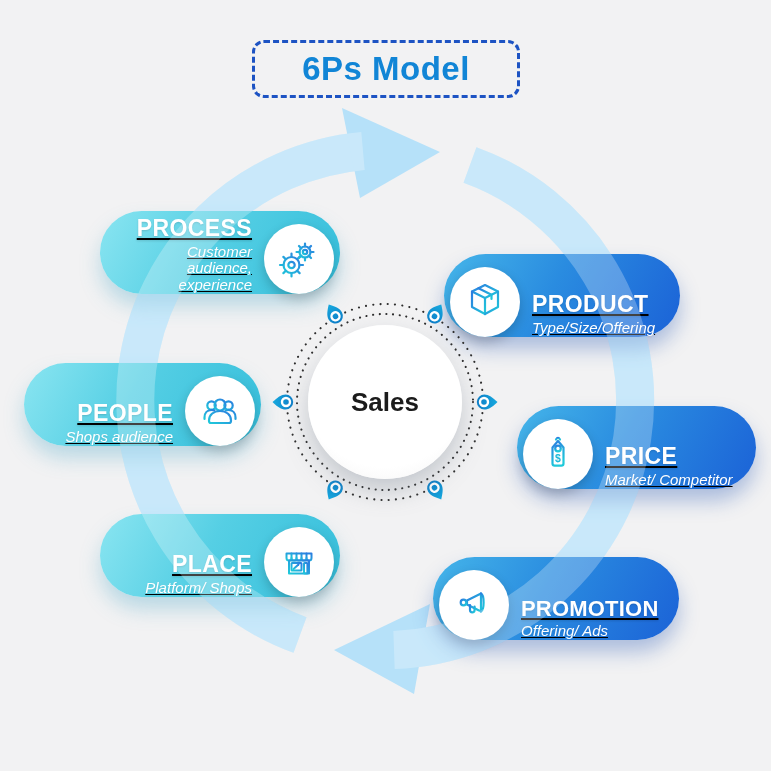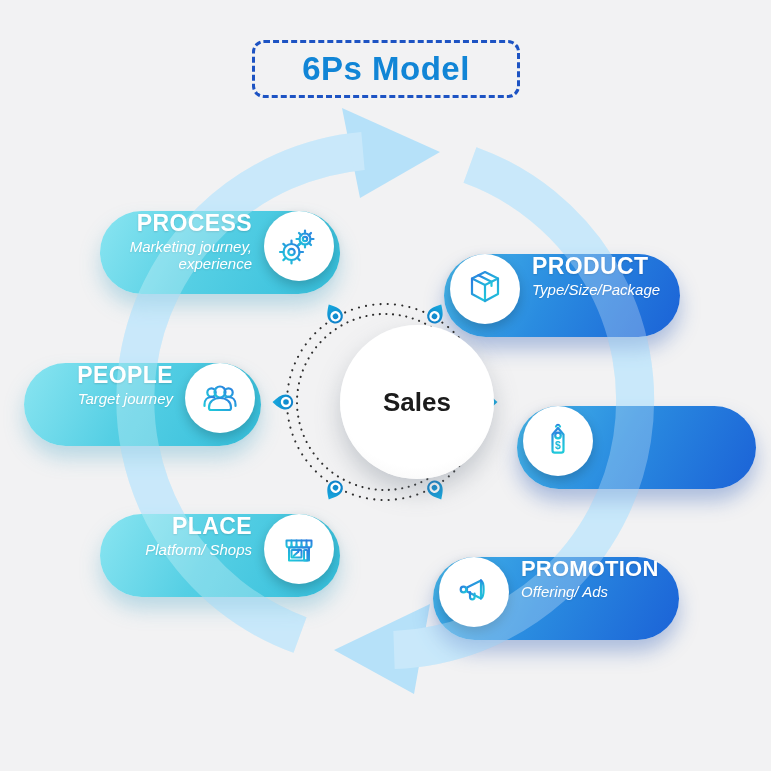--- a/index.html
+++ b/index.html
@@ -17,22 +17,23 @@
     box-sizing:border-box;border:3px dashed #1d53c3;border-radius:12px;
     display:flex;align-items:center;justify-content:center;
   }
   #title-box .t{
     color:#1185d6;font-size:33px;font-weight:700;letter-spacing:.5px;
   }
 
   
   .pill{
     position:absolute;height:83px;border-radius:42px;
-    display:flex;align-items:flex-start;gap:8px;padding:0 6px;box-sizing:border-box;
+    display:flex;align-items:flex-end;gap:8px;padding:0 6px;box-sizing:border-box;
     z-index:2;
+    text-decoration:underline;
   }
   .pill.cyan{
     background:linear-gradient(118deg,#8ae5f1 0%,#55cfe4 45%,#35bedb 100%);
     box-shadow:0 12px 20px rgba(80,170,200,.35);
   }
   .pill.blue{
     background:linear-gradient(118deg,#45b5e9 0%,#2a8ce0 45%,#1b62d7 100%);
     box-shadow:0 12px 20px rgba(40,90,180,.35);
     margin-top:43px;
   }
@@ -56,21 +57,21 @@
   #pill-people   {left:24px; top:363px;width:237px;}
   #pill-price    {left:517px;top:363px;width:239px;}
   #pill-place    {left:100px;top:514px;width:240px;}
   #pill-promotion{left:433px;top:514px;width:246px;}
 
   
   #center-circle{
     position:absolute;left:308px;top:325px;width:154px;height:154px;border-radius:50%;
     background:radial-gradient(circle at 50% 38%,#ffffff 68%,#f1f1f1 100%);
     box-shadow:0 12px 24px rgba(110,120,135,.35);
-    display:flex;align-items:center;justify-content:center;z-index:4;margin-left:32px;
+    display:flex;align-items:center;justify-content:center;z-index:4;
   }
   #center-circle .c{
     text-align:center;color:#1b1b1b;font-size:26px;font-weight:800;line-height:1.25;
   }
   .z1{z-index:1}.z3{z-index:3}.z4{z-index:4}
 </style>
 </head>
 <body>
 
 <div id="stage">
@@ -84,21 +85,21 @@
     <polygon points="430,604 414,694 334,650" fill="#b6e1f9"></polygon>
   </svg>
 
   <div id="title-box">
     <span class="t">6Ps Model</span>
   </div>
 
   <div class="pill cyan left-side" id="pill-process">
     <div class="txt">
       <div class="h">PROCESS</div>
-      <div class="s">Marketing journey, experience</div>
+      <div class="s">Customer audience, experience</div>
     </div>
     <div class="icon-circle">
       <svg width="48" height="48" viewBox="0 0 48 48">
         <defs>
             <linearGradient id="g1" x1="1" y1="0" x2="0" y2="1">
           <stop offset="0" stop-color="#2b7de0"></stop>
               <stop offset="1" stop-color="#1fc9da"></stop>
             </linearGradient>
           </defs>
         <g fill="none" stroke="url(#g1)" stroke-width="2.2" stroke-linecap="round" stroke-linejoin="round">
@@ -126,28 +127,28 @@
           <path d="M24 7 37 13.5 24 20 11 13.5Z"></path>
           <path d="M11 13.5V29l13 7V20"></path>
           <path d="M37 13.5V29l-13 7"></path>
           <path d="M17.5 10.2 30.5 16.8v4.2"></path>
           <path d="M14.5 21.5v4"></path>
         </g>
       </svg>
     </div>
     <div class="txt">
       <div class="h">PRODUCT</div>
-      <div class="s">Type/Size/Package</div>
+      <div class="s">Type/Size/Offering</div>
     </div>
   </div>
 
   <div class="pill cyan left-side" id="pill-people">
     <div class="txt">
       <div class="h">PEOPLE</div>
-      <div class="s">Target journey</div>
+      <div class="s">Shops audience</div>
     </div>
     <div class="icon-circle">
       <svg width="48" height="48" viewBox="0 0 48 48">
         <defs>
             <linearGradient id="g3" x1="1" y1="0" x2="0" y2="1">
           <stop offset="0" stop-color="#2b7de0"></stop>
               <stop offset="1" stop-color="#1fc9da"></stop>
             </linearGradient>
           </defs>
         <g fill="none" stroke="url(#g3)" stroke-width="2.2" stroke-linecap="round" stroke-linejoin="round">
@@ -171,20 +172,24 @@
               <stop offset="1" stop-color="#1fc9da"></stop>
             </linearGradient>
           </defs>
         <g fill="none" stroke="url(#g4)" stroke-width="2.2" stroke-linecap="round" stroke-linejoin="round">
           <path d="M18.5 17.5 24 11l5.5 6.5v16a2.2 2.2 0 0 1-2.2 2.2h-6.6a2.2 2.2 0 0 1-2.2-2.2Z"></path>
           <circle cx="24" cy="18.5" r="2.8"></circle>
           <path d="M22 9.5q2-3.5 4 0"></path>
         </g>
         <text x="24" y="31.5" text-anchor="middle" font-size="10.5" font-weight="bold" fill="#1fb9d9" font-family="Liberation Sans, sans-serif">$</text>
       </svg>
+    </div>
+    <div class="txt">
+      <div class="h">PRICE</div>
+      <div class="s">Market/ Competitor</div>
     </div>
   </div>
 
   <div class="pill blue right-side" id="pill-promotion">
     <div class="icon-circle">
       <svg width="48" height="48" viewBox="0 0 48 48">
         <defs>
             <linearGradient id="g6" x1="0" y1="0" x2="1" y2="1">
           <stop offset="0" stop-color="#2b7de0"></stop>
               <stop offset="1" stop-color="#1fc9da"></stop>

